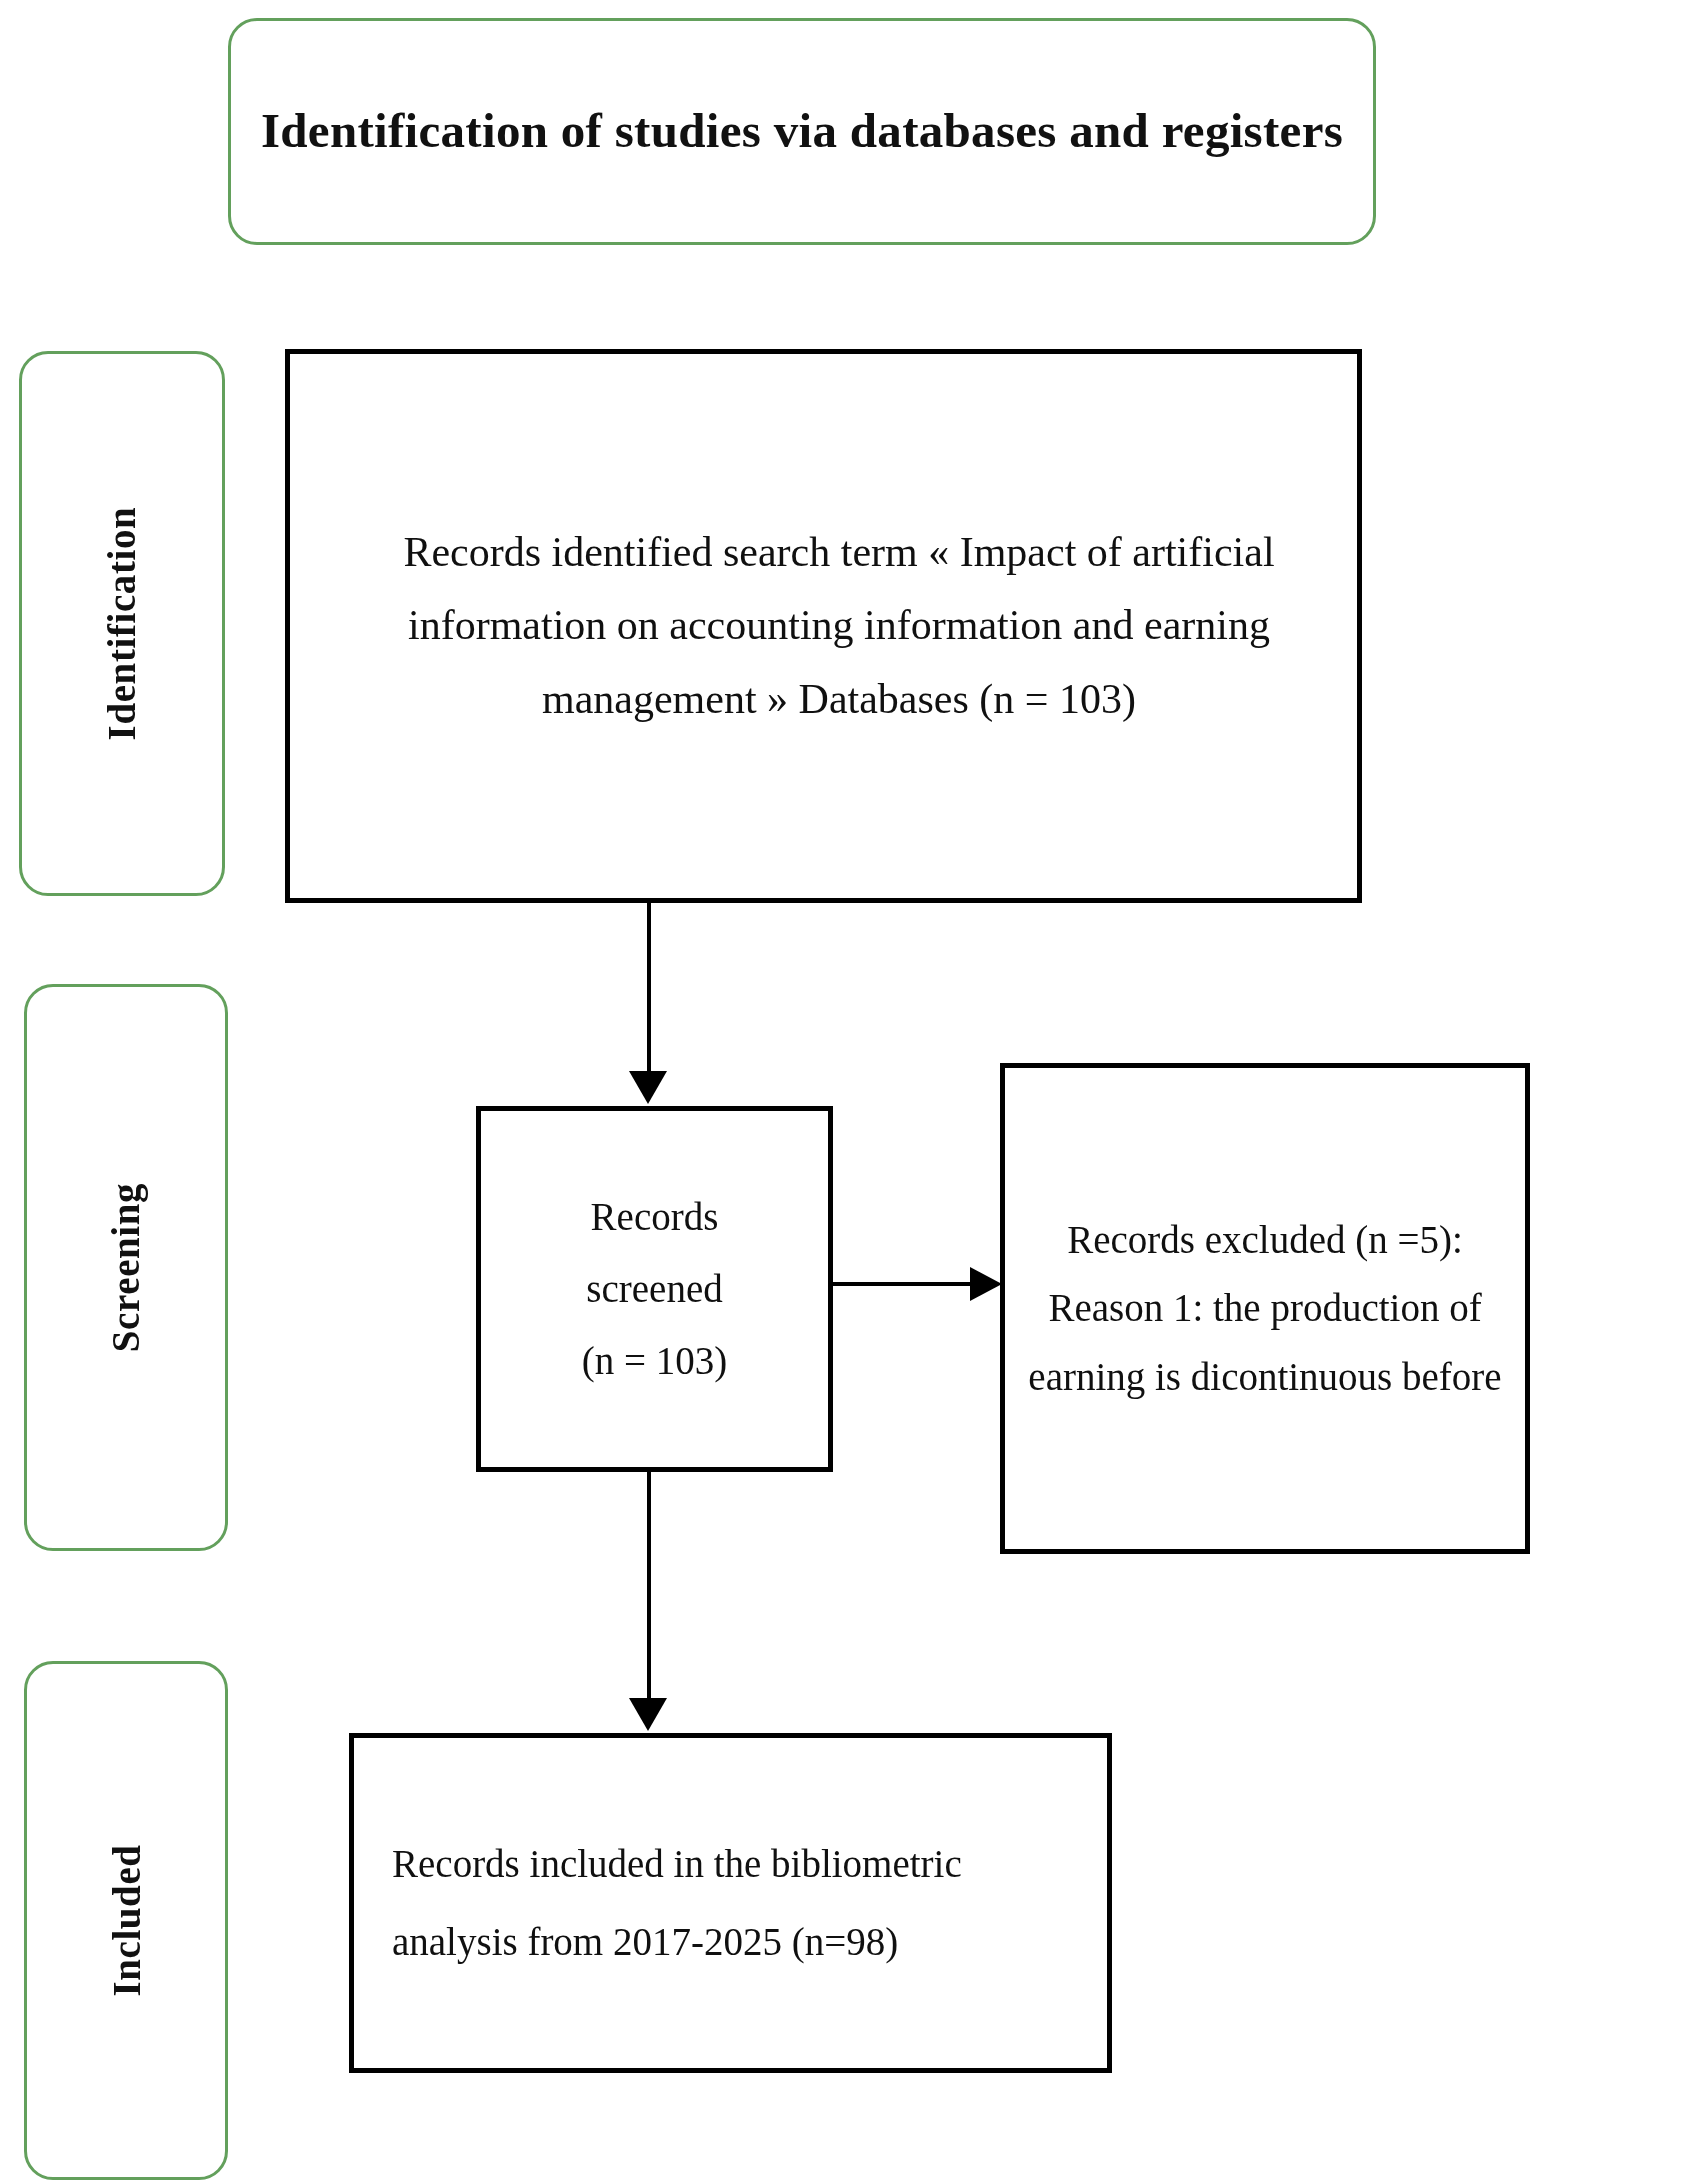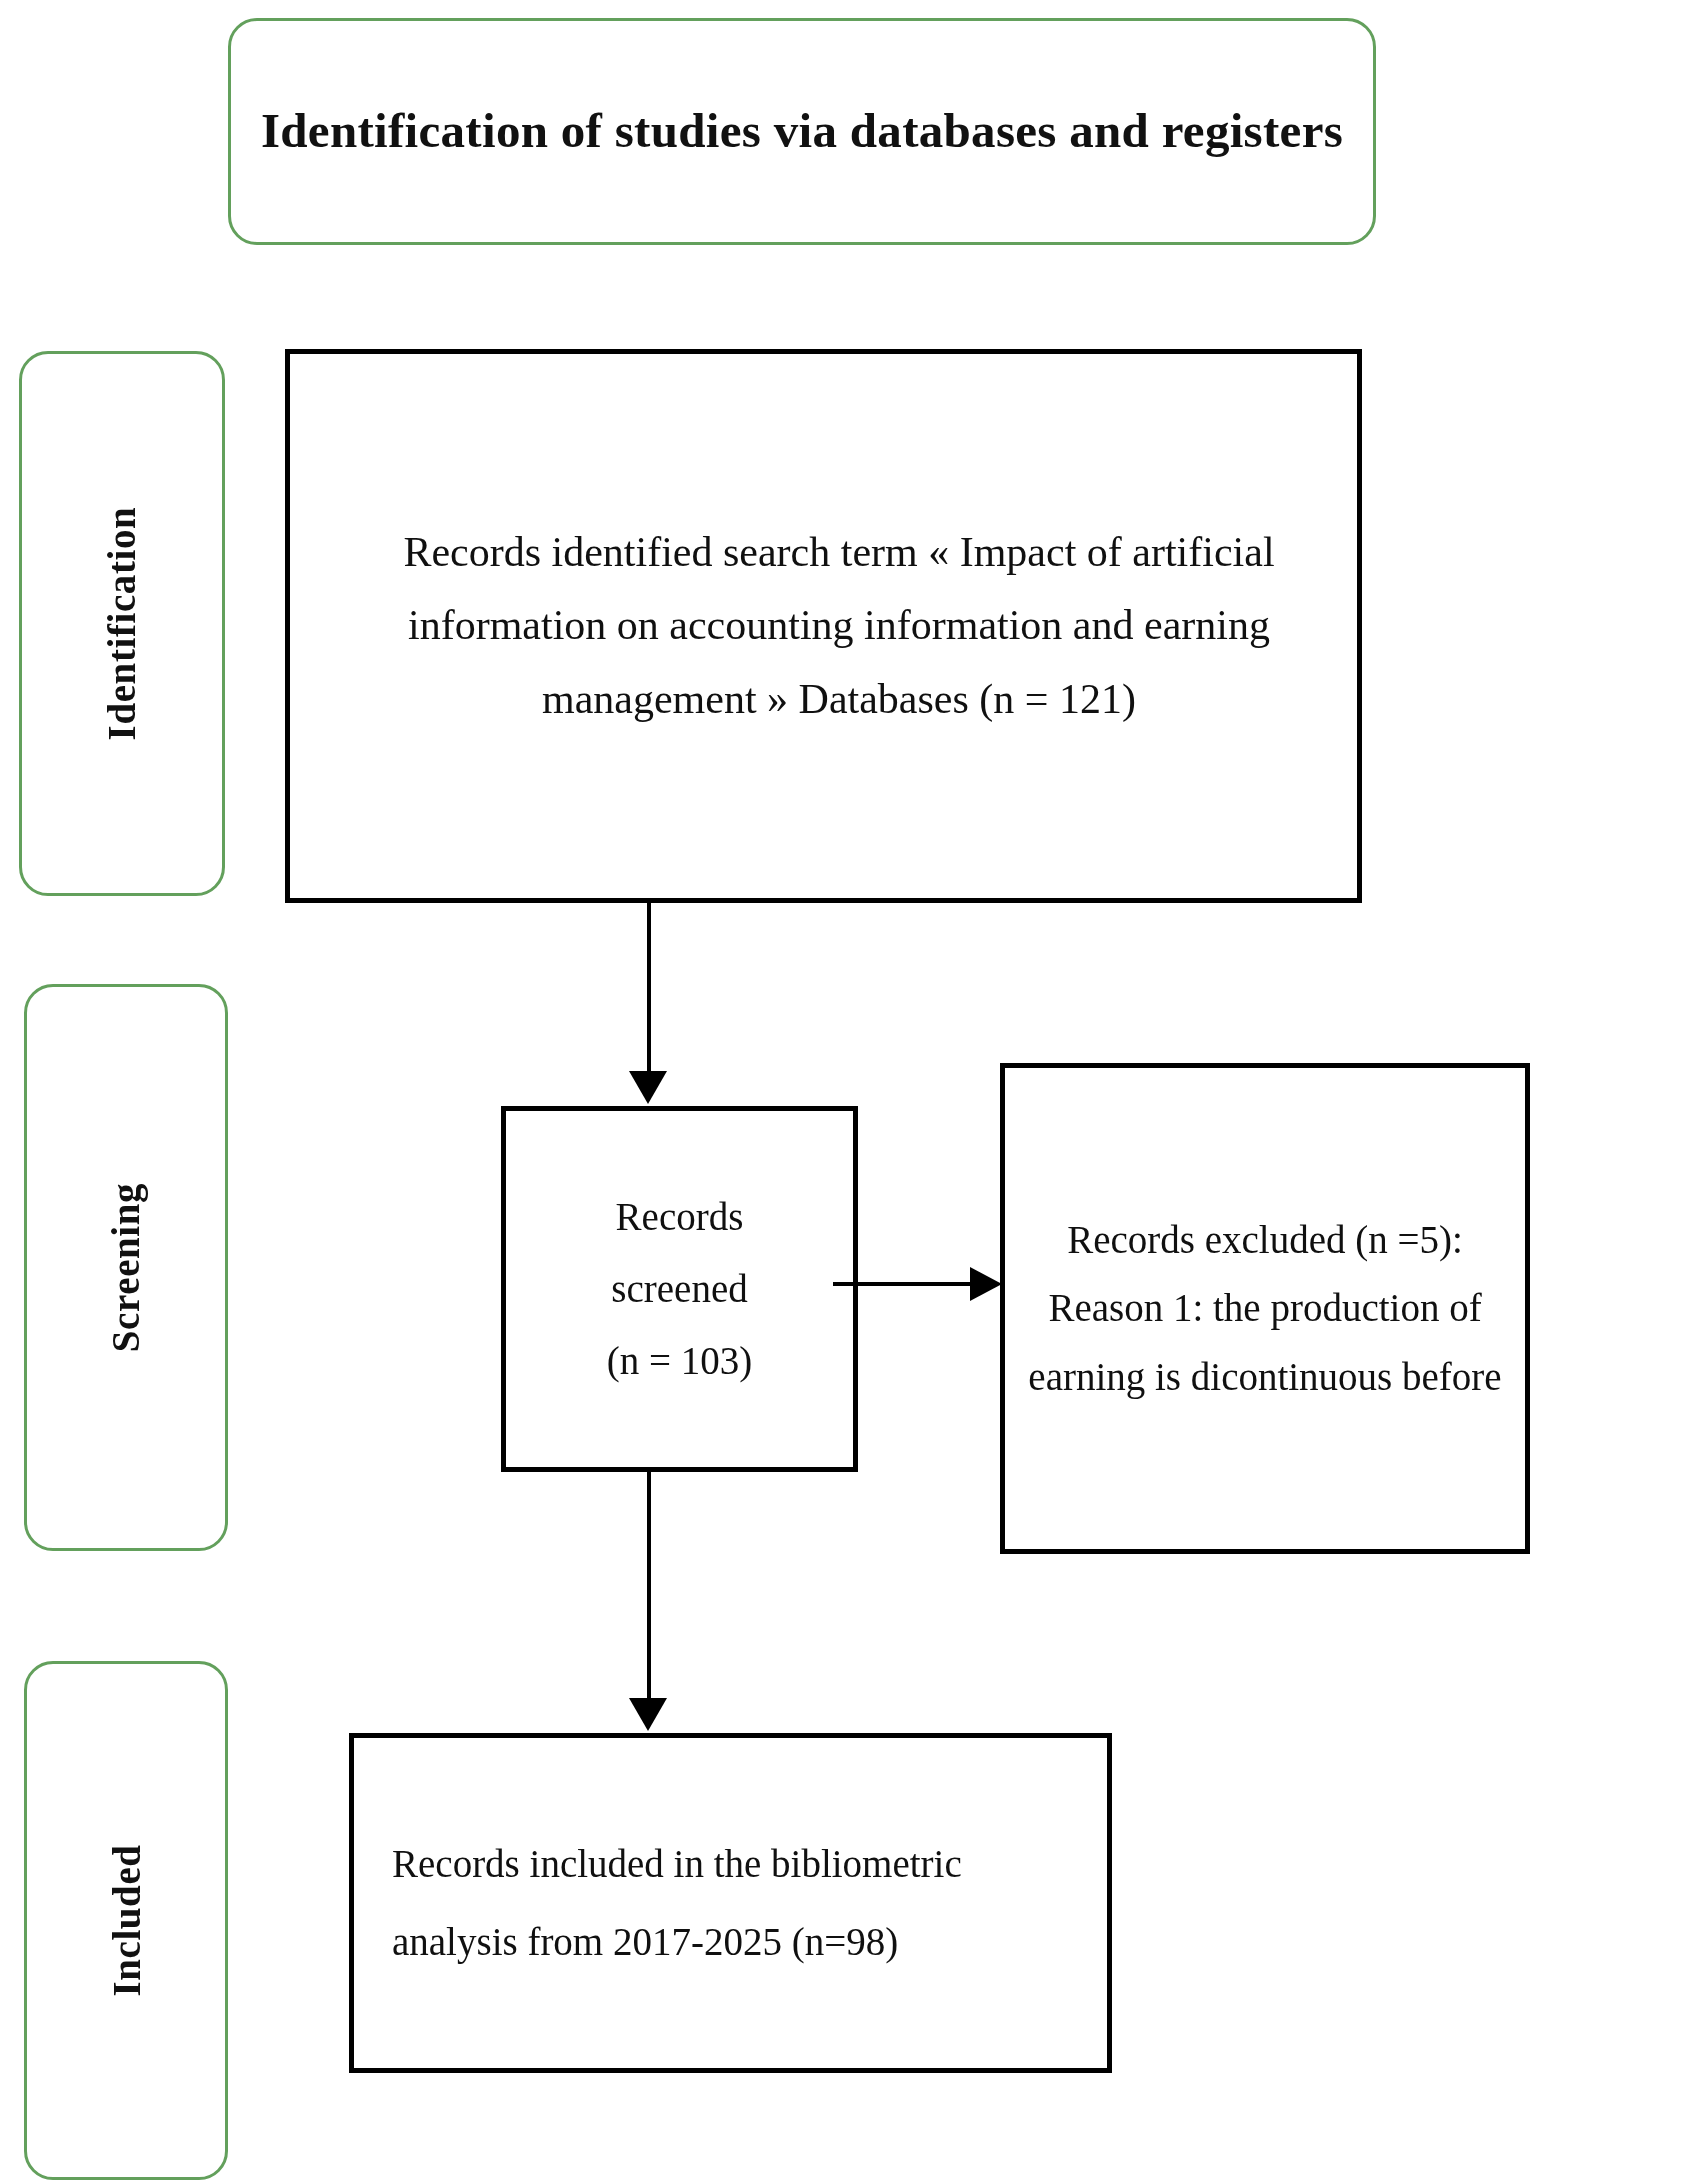--- a/index.html
+++ b/index.html
@@ -83,21 +83,21 @@
   #box-identified {
     left: 285px; top: 349px; width: 1077px; height: 554px; padding-left: 31px;
   }
   #box-identified .box-text {
     font-size: 42px;
     line-height: 1.75;
     width: 949px;
   }
 
   #box-screened {
-    left: 476px; top: 1106px; width: 357px; height: 366px; margin-left: 25px;
+    left: 476px; top: 1106px; width: 357px; height: 366px;
   }
   #box-screened .box-text {
     font-size: 39px;
     line-height: 1.85;
     width: 316px;
   }
 
   #box-excluded {
     left: 1000px; top: 1063px; width: 530px; height: 491px;
   }
@@ -172,21 +172,21 @@
   </div>
 
   <div class="green-box stage-label-box" id="stage-included">
     <span class="stage-label">Included</span>
   </div>
 
   <div class="box" id="box-identified">
     <div class="box-text">
       <div>Records identified search term « Impact of artificial</div>
       <div>information on accounting information and earning</div>
-      <div>management » Databases (n = 121)</div>
+      <div>management » Databases (n = 103)</div>
     </div>
   </div>
 
   <div class="box" id="box-screened">
     <div class="box-text">
       <div>Records</div>
       <div>screened</div>
       <div>(n = 103)</div>
     </div>
   </div>

